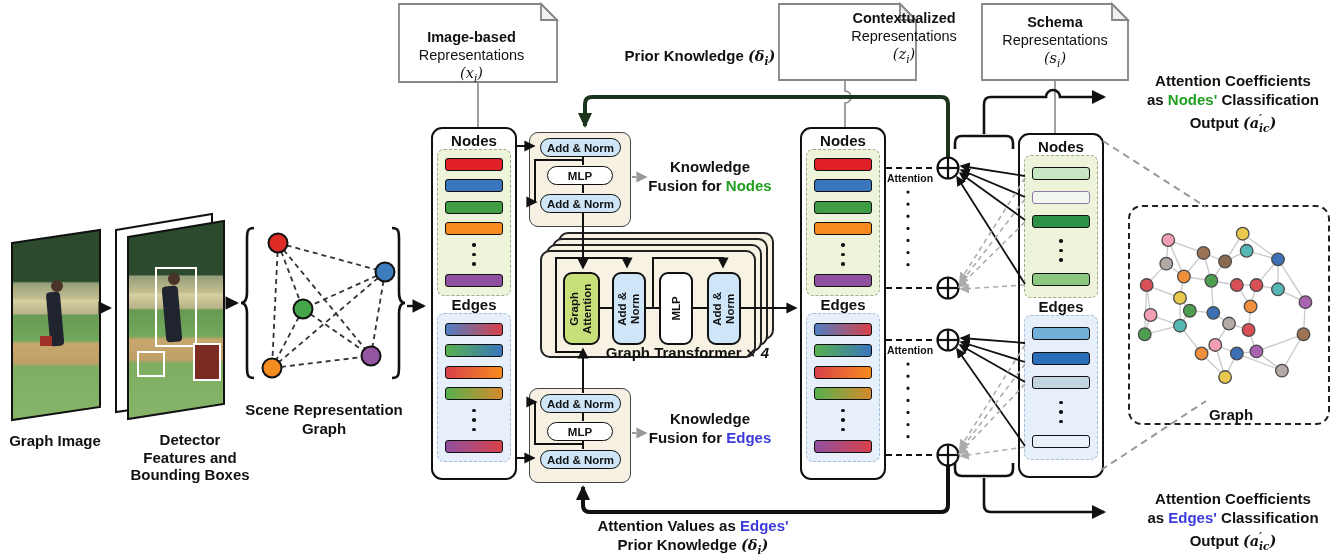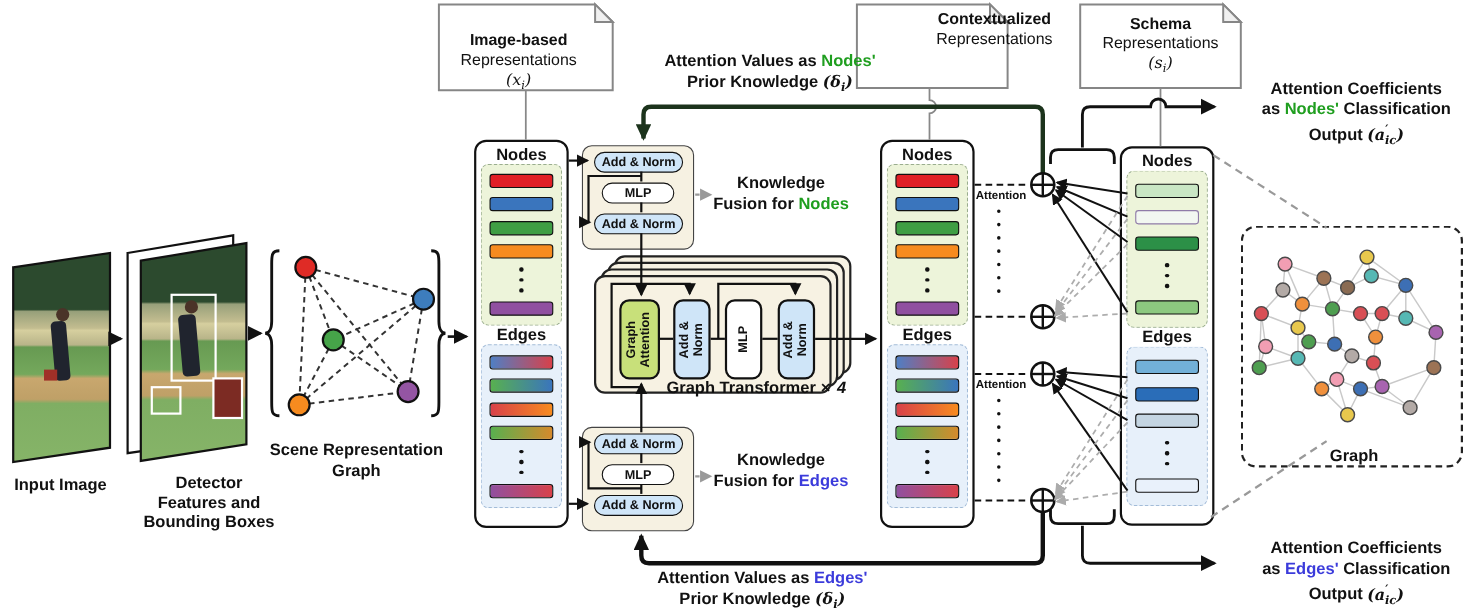--- a/index.html
+++ b/index.html
@@ -86,48 +86,48 @@
     <g stroke="#868686" stroke-width="1.8">
       <path d="M399,4 H541 L557,20 V82 H399 Z" fill="#fff"></path>
       <path d="M541,4 L541,20 L557,20 Z" fill="#f0f0f0"></path>
       <path d="M779,4 H900 L916,20 V80 H779 Z" fill="#fff"></path>
       <path d="M900,4 L900,20 L916,20 Z" fill="#f0f0f0"></path>
       <path d="M982,4 H1112 L1128,20 V80 H982 Z" fill="#fff"></path>
       <path d="M1112,4 L1112,20 L1128,20 Z" fill="#f0f0f0"></path>
     </g>
   </svg>
 
-  <div class="abs blabel" style="left:0;top:432;width:110px;left:0px;top:432px;">Input Image</div>
+  <div class="abs blabel" style="left:0;top:432;width:110px;left:0px;top:432px;">Graph Image</div>
   <div class="abs blabel" style="left:110px;top:431px;width:160px;line-height:17.5px;">
     <div>Detector</div>
       <div>Features and</div>
       <div>Bounding Boxes</div>
   </div>
   <div class="abs blabel" style="left:235px;top:401px;width:178px;">
     <div>Scene Representation</div>
       <div>Graph</div>
   </div>
 
   <div class="abs note" style="left:399px;top:4px;width:145px;margin-top:15px;">
     <div class="nt">Image-based</div>
     <div>Representations</div>
     <div class="nf"><span>(x</span><sub>i</sub><span>)</span></div>
   </div>
   <div class="abs note" style="left:779px;top:0;width:158px;margin-left:46px;">
     <div class="nt">Contextualized</div>
     <div>Representations</div>
+    <div class="nf"><span>(z</span><sub>i</sub><span>)</span></div>
   </div>
   <div class="abs note" style="left:982px;top:4px;width:146px;">
     <div class="nt">Schema</div>
     <div>Representations</div>
     <div class="nf"><span>(s</span><sub>i</sub><span>)</span></div>
   </div>
 
   <div class="abs blabel" style="left:555px;top:47px;width:290px;">
-    <div><span>Attention Values as </span><span style="color: rgb(31, 158, 31);">Nodes'</span></div>
     <div><span>Prior Knowledge </span><span class="nf"><span>(δ</span><sub>i</sub><span>)</span></span></div>
   </div>
   <div class="abs blabel" style="left:548px;top:517px;width:290px;">
     <div><span>Attention Values as </span><span style="color: rgb(59, 59, 219);">Edges'</span></div>
     <div><span>Prior Knowledge </span><span class="nf"><span>(δ</span><sub>i</sub><span>)</span></span></div>
   </div>
 
   <div class="abs col" style="left:431px;top:127px;width:86px;height:353px;">
     <div class="col-title">Nodes</div>
     <div class="group g-nodes">

